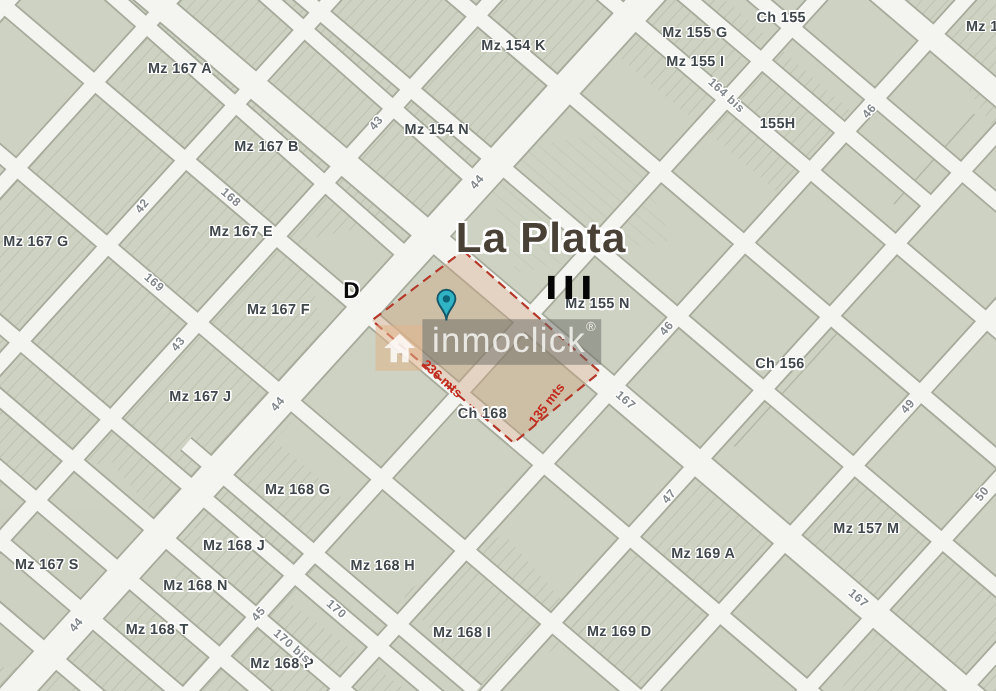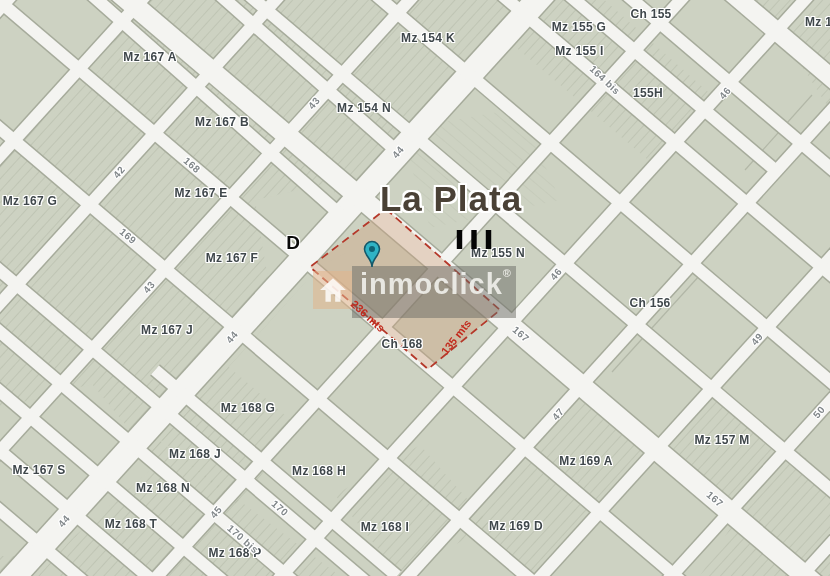--- a/index.html
+++ b/index.html
@@ -35,22 +35,22 @@
   #zone-roman{position:absolute;left:476px;top:240px;transform:translate(-50%,-50%) scaleX(1.35);
        font-size:28px;font-weight:900;color:#050505;letter-spacing:3px;}
   #zone-letter{position:absolute;left:293px;top:243px;transform:translate(-50%,-50%);
        font-size:19px;font-weight:900;color:#0a0a0a;}
   .meas{position:absolute;font-weight:700;font-size:11px;color:var(--c-red);white-space:nowrap;}
   #meas-a{left:368px;top:316px;transform:translate(-50%,-50%) rotate(42deg);}
   #meas-b{left:456px;top:337px;transform:translate(-50%,-50%) rotate(-52deg);}
   #wm{position:absolute;left:313px;top:266px;display:flex;align-items:flex-start;}
   #wm-tile{width:39px;height:38px;margin-top:5px;background:var(--c-wm-tile);
        display:flex;align-items:center;justify-content:center;}
-  #wm-band{height:52px;background:var(--c-wm-band);color:var(--c-wm-text);
-       font-weight:700;font-size:29px;line-height:36px;letter-spacing:1px;
+  #wm-band{height:38px;background:var(--c-wm-band);color:var(--c-wm-text);
+       font-weight:400;font-size:29px;line-height:36px;letter-spacing:1px;
        padding:0 4px 0 8px;white-space:nowrap;}
   #wm-band sup{font-size:11px;vertical-align:top;line-height:14px;}
   #pin{position:absolute;left:362px;top:239px;}
 </style>
 </head>
 <body>
 
 <div id="map">
 
   <svg id="base" width="830" height="576" viewBox="0 0 830 576">
@@ -176,21 +176,21 @@
   </svg>
 
   <div id="labels">
       <span class="blk halo" style="left: 150px; top: 57px; transform: translate(-50%, -50%) rotate(0deg);">Mz 167 A</span>
       <span class="blk halo" style="left: 428px; top: 38px; transform: translate(-50%, -50%) rotate(0deg); text-align: right;">Mz 154 K</span>
       <span class="blk halo" style="left: 579px; top: 27px; transform: translate(-50%, -50%) rotate(0deg);">Mz 155 G</span>
       <span class="blk halo" style="left: 651px; top: 14px; transform: translate(-50%, -50%) rotate(0deg);">Ch 155</span>
       <span class="blk halo" style="left: 557px; top: 51px; transform: translate(-50%, -50%) rotate(0deg); padding-left: 45px;">Mz 155 I</span>
       <span class="blk halo" style="left: 822px; top: 22px; transform: translate(-50%, -50%) rotate(0deg);">Mz 15</span>
       <span class="blk halo" style="left: 364px; top: 108px; transform: translate(-50%, -50%) rotate(0deg);">Mz 154 N</span>
-      <span class="blk halo" style="left: 648px; top: 93px; transform: translate(-50%, -50%) rotate(0deg);">155H</span>
+      <span class="blk halo" style="left: 648px; top: 103px; transform: translate(-50%, -50%) rotate(0deg);">155H</span>
       <span class="blk halo" style="left: 222px; top: 122px; transform: translate(-50%, -50%) rotate(0deg);">Mz 167 B</span>
       <span class="blk halo" style="left: 30px; top: 201px; transform: translate(-50%, -50%) rotate(0deg);">Mz 167 G</span>
       <span class="blk halo" style="left: 159px; top: 193px; transform: translate(-50%, -50%) rotate(0deg); margin-left: 42px;">Mz 167 E</span>
       <span class="blk halo" style="left: 232px; top: 258px; transform: translate(-50%, -50%) rotate(0deg);">Mz 167 F</span>
       <span class="blk halo" style="left: 498px; top: 253px; transform: translate(-50%, -50%) rotate(0deg);">Mz 155 N</span>
       <span class="blk halo" style="left: 167px; top: 330px; transform: translate(-50%, -50%) rotate(0deg);">Mz 167 J</span>
       <span class="blk halo" style="left: 650px; top: 303px; transform: translate(-50%, -50%) rotate(0deg);">Ch 156</span>
       <span class="blk halo" style="left: 402px; top: 344px; transform: translate(-50%, -50%) rotate(0deg);">Ch 168</span>
       <span class="blk halo" style="left: 248px; top: 408px; transform: translate(-50%, -50%) rotate(0deg);">Mz 168 G</span>
       <span class="blk halo" style="left: 39px; top: 470px; transform: translate(-50%, -50%) rotate(0deg);">Mz 167 S</span>

